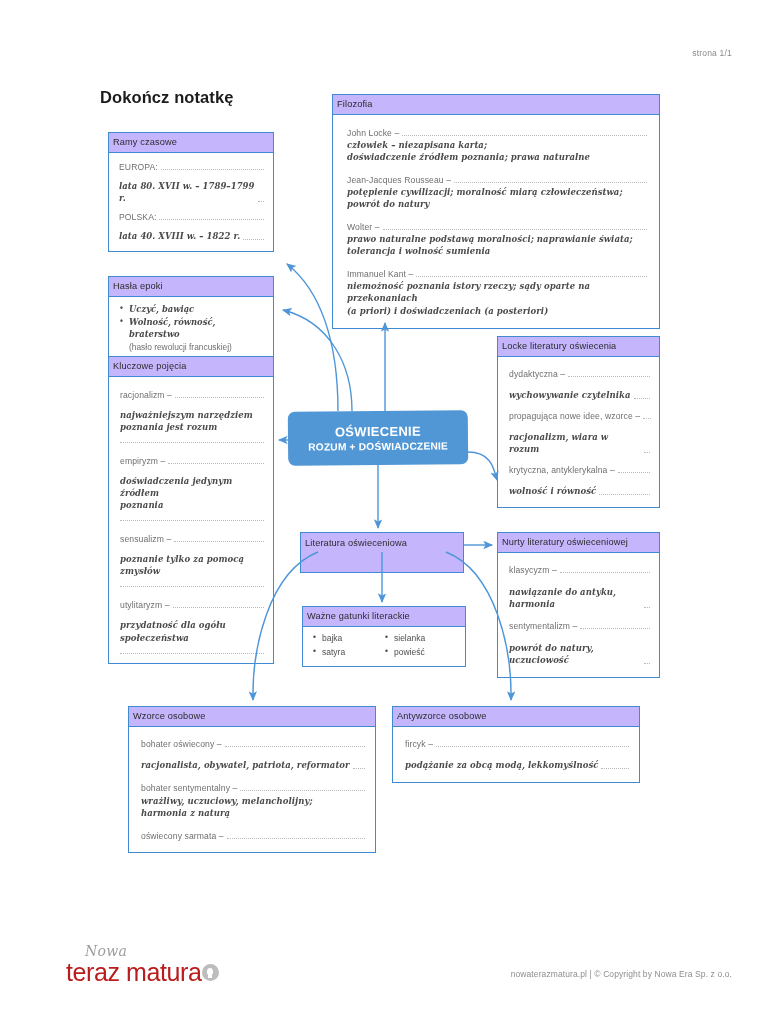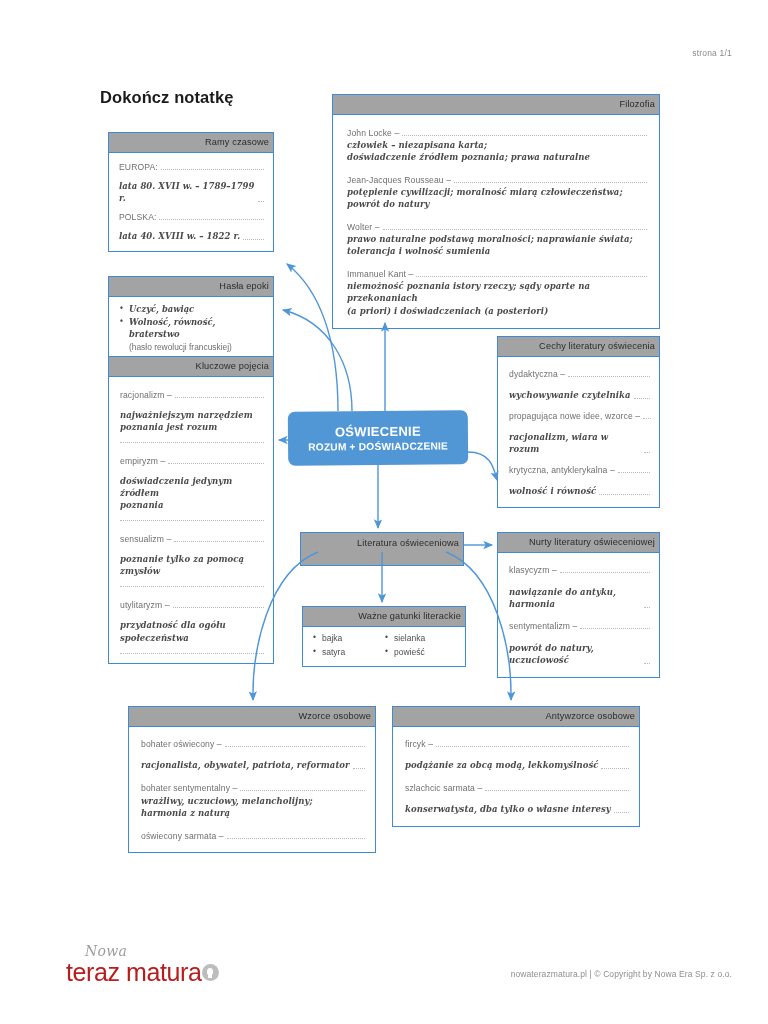--- a/index.html
+++ b/index.html
@@ -95,23 +95,23 @@
     letter-spacing: .1px;
   }
 
   
   .box {
     position: absolute;
     border: 1px solid #3f8ad3;
     background: #ffffff;
   }
   .box-head {
-    background: #a3a3a3;
+    background: #c4b5fd;
     border-bottom: 1px solid #3f8ad3;
-    text-align: right;
+    text-align: left;
     font-size: 9.2px;
     color: #2b2b2b;
     padding: 4px 4px 5px;
     letter-spacing: .15px;
   }
   .box-body {
     padding: 9px 9px 9px 10px;
   }
 
   
@@ -203,21 +203,21 @@
   #box-filozofia .box-body { padding: 13px 12px 11px 14px; }
   .phil-block + .phil-block { margin-top: 12px; }
   .phil-block .answer { margin-top: 1px; }
 
   #box-cechy     { left: 497px; top: 336px; width: 163px; }
   #box-cechy .box-body { padding: 12px 9px 10px 11px; }
   #box-cechy .feat + .feat { margin-top: 10px; }
   #box-cechy .feat .answer { margin-top: 10px; }
 
   #box-literatura { left: 300px; top: 532px; width: 164px; }
-  #box-literatura .box-head { border-bottom: none; padding: 5px 4px 17px; }
+  #box-literatura .box-head { border-bottom: none; padding: 5px 4px 24px; }
 
   #box-nurty     { left: 497px; top: 532px; width: 163px; }
   #box-nurty .box-body { padding: 12px 9px 11px 11px; }
   #box-nurty .feat + .feat { margin-top: 11px; }
   #box-nurty .feat .answer { margin-top: 11px; }
 
   #box-gatunki   { left: 302px; top: 606px; width: 164px; }
   #box-gatunki .box-body { padding: 5px 8px 7px 10px; }
   .genre-cols {
     display: flex;
@@ -447,21 +447,21 @@
         <div class="answer answer-row" style="display: block;">
           <span class="ml">niemożność poznania istory rzeczy; sądy oparte na przekonaniach<br>(a priori) i doświadczeniach (a posteriori)</span>
           
         </div>
       </div>
 
     </div>
   </div>
 
   <div class="box" id="box-cechy">
-    <div class="box-head">Cechy literatury oświecenia</div>
+    <div class="box-head">Locke literatury oświecenia</div>
     <div class="box-body">
 
       <div class="feat">
         <div class="prompt">
           <span>dydaktyczna –</span>
           <span class="dots"></span>
         </div>
         <div class="answer answer-row">
           <span>wychowywanie czytelnika</span>
           <span class="dots"></span>
@@ -592,30 +592,20 @@
         <div class="prompt">
           <span>fircyk –</span>
           <span class="dots"></span>
         </div>
         <div class="answer answer-row spaced">
           <span class="ml">podążanie za obcą modą, lekkomyślność</span>
           <span class="dots"></span>
         </div>
       </div>
 
-      <div class="pattern">
-        <div class="prompt">
-          <span>szlachcic sarmata –</span>
-          <span class="dots"></span>
-        </div>
-        <div class="answer answer-row spaced">
-          <span class="ml">konserwatysta, dba tylko o własne interesy</span>
-          <span class="dots"></span>
-        </div>
-      </div>
 
     </div>
   </div>
 
   <div class="footer">
     <div class="brand">
       <div class="brand-sup">Nowa</div>
       <div class="brand-main">
         <span>teraz matura</span>
         <span class="bulb"></span>

